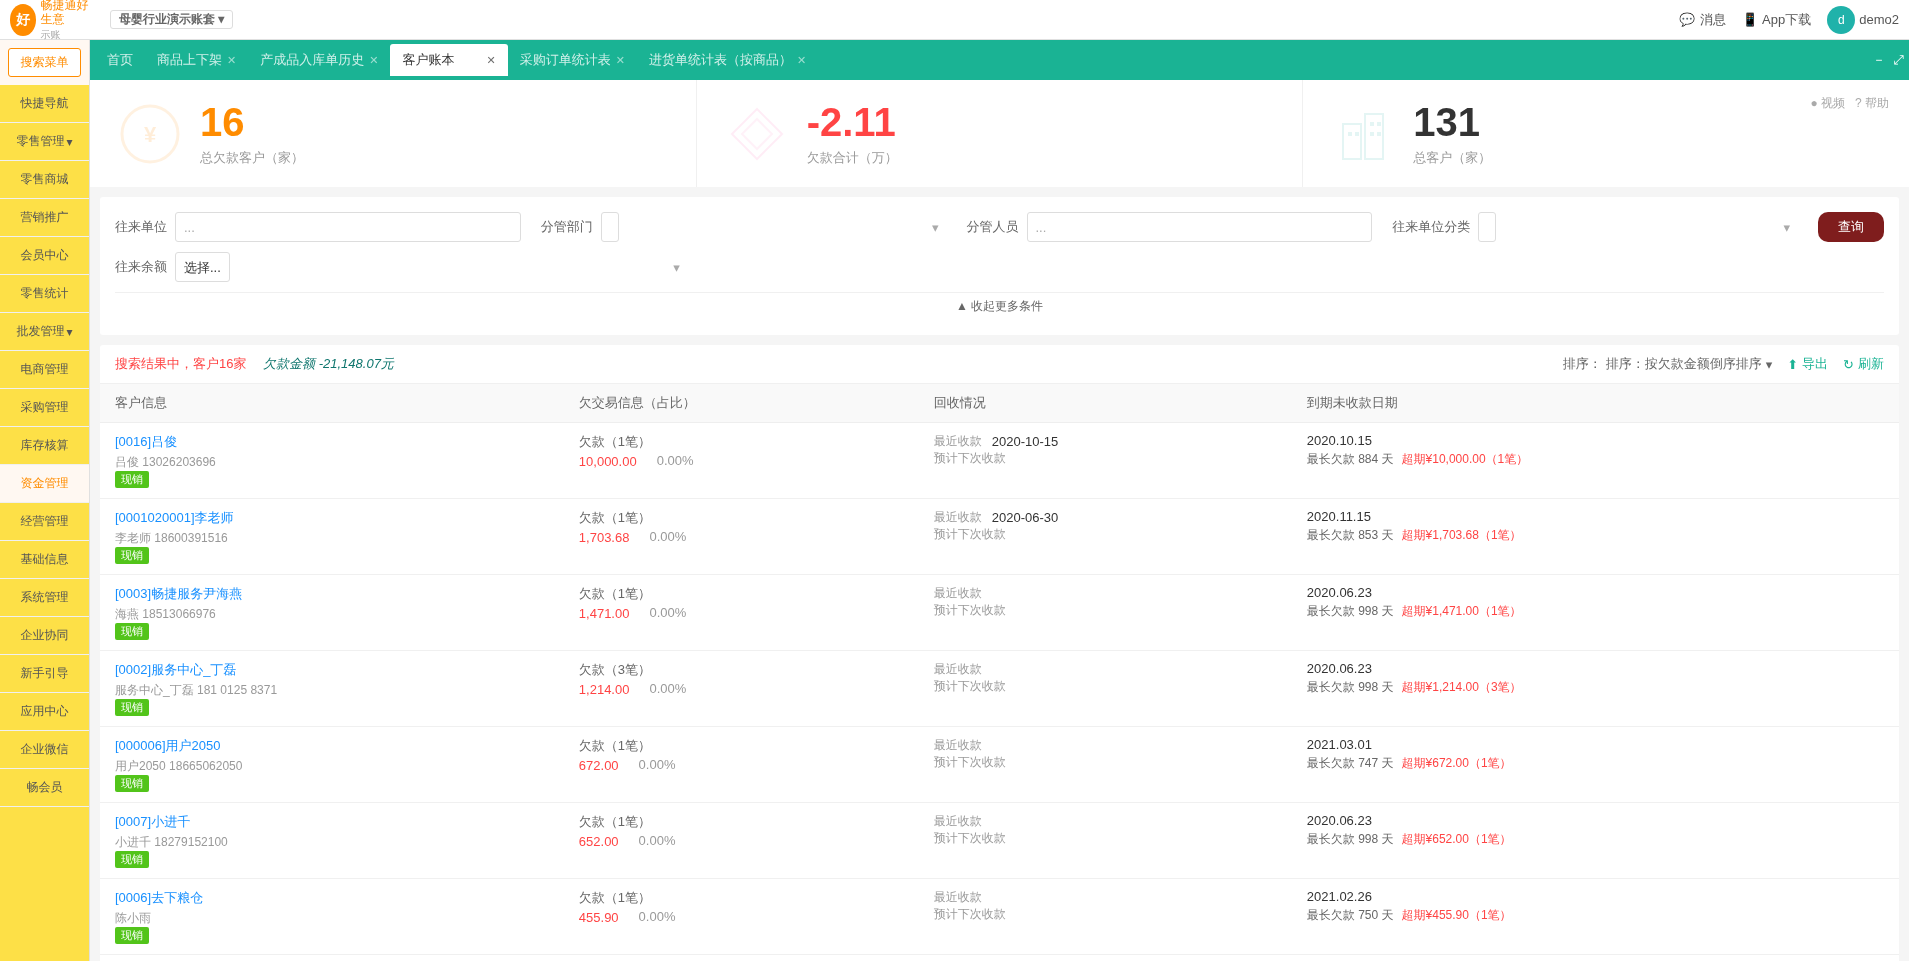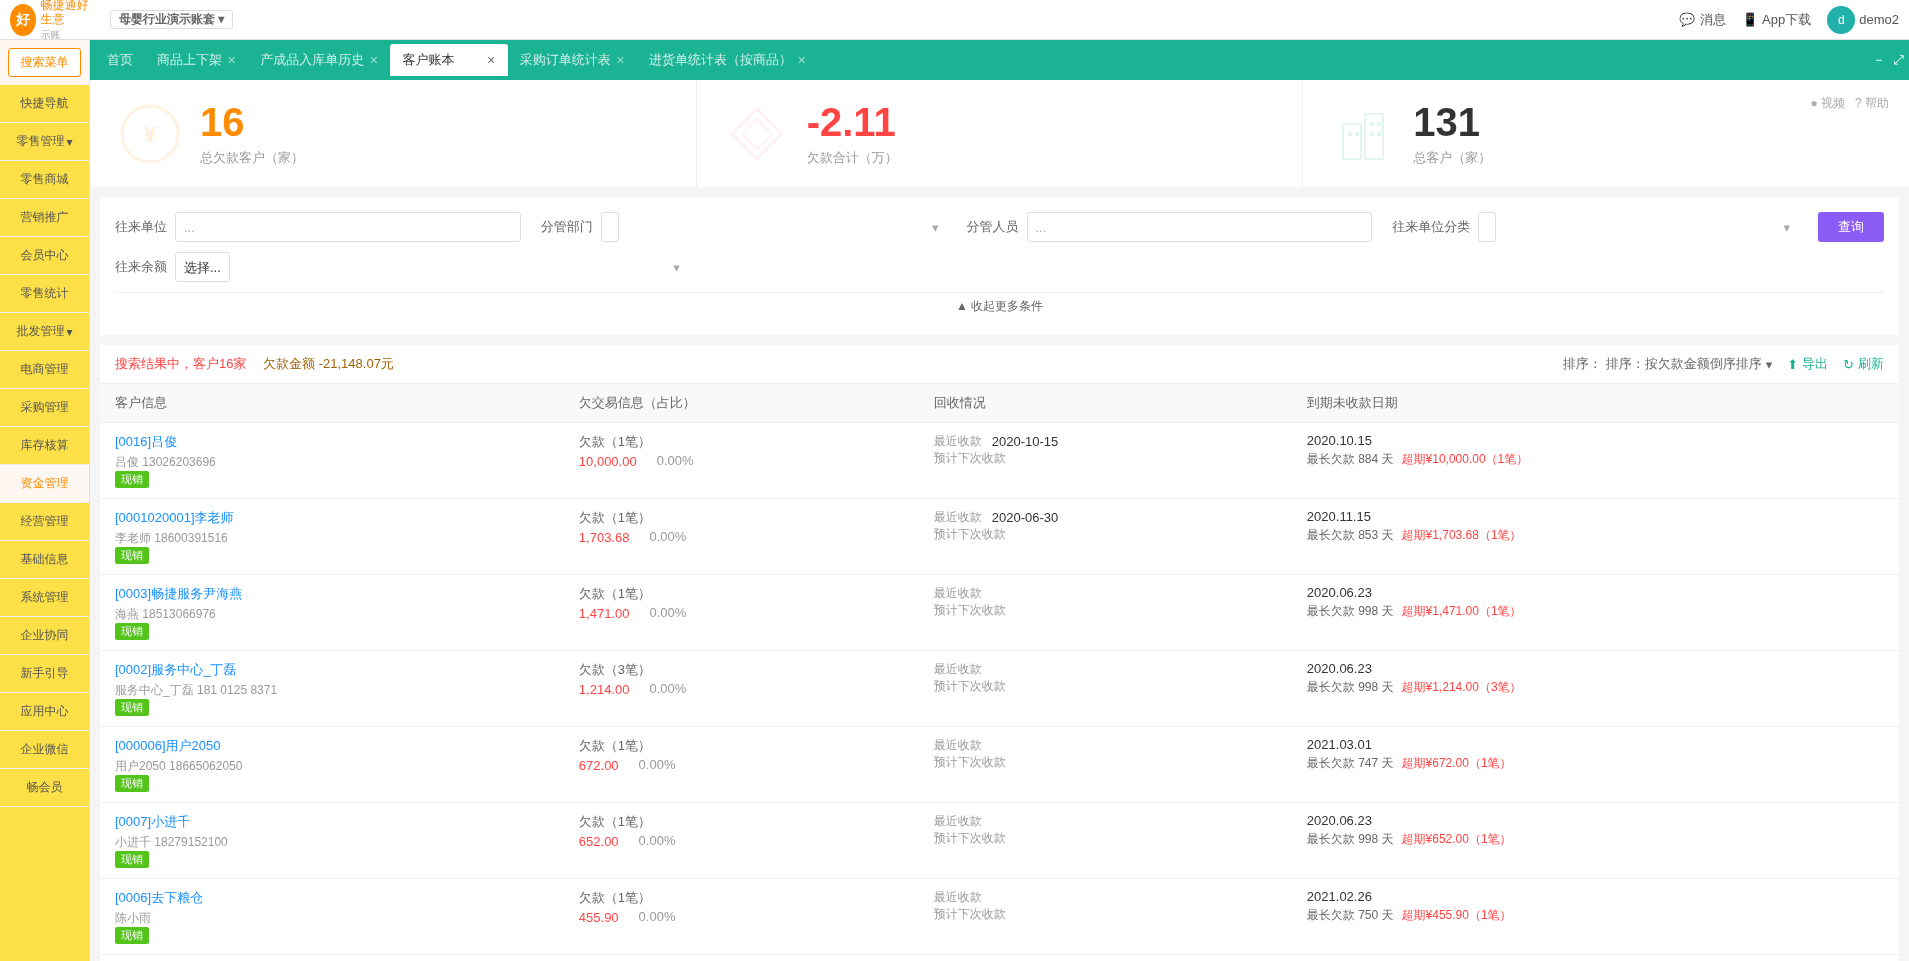--- a/index.html
+++ b/index.html
@@ -58,21 +58,21 @@
     .stat-label { font-size: 13px; color: #999; margin-top: 4px; }
     .stat-top-right { position: absolute; top: 15px; right: 20px; display: flex; gap: 10px; font-size: 12px; color: #aaa; }
 
     
     .filter-section { background: #fff; margin: 10px; padding: 15px; border-radius: 3px; }
     .filter-row { display: flex; align-items: center; gap: 20px; margin-bottom: 10px; }
     .filter-item { display: flex; align-items: center; gap: 8px; flex: 1; }
     .filter-label { color: #666; font-size: 13px; white-space: nowrap; }
     .filter-select { flex: 1; border: 1px solid #ddd; border-radius: 3px; padding: 5px 8px; font-size: 13px; color: #333; height: 30px; background: #fff; appearance: none; cursor: pointer; }
     .filter-input-dots { flex: 1; border: 1px solid #ddd; border-radius: 3px; padding: 5px 8px; font-size: 13px; color: #aaa; height: 30px; display: flex; align-items: center; justify-content: space-between; cursor: pointer; }
-    .search-btn { background: #8b5cf6; color: white; border: none; border-radius: 3px; padding: 6px 20px; cursor: pointer; font-size: 13px; height: 30px; }
+    .search-btn { background: #7f1d1d; color: white; border: none; border-radius: 10px; padding: 6px 20px; cursor: pointer; font-size: 13px; height: 30px; }
     .collapse-row { text-align: center; padding: 5px; cursor: pointer; color: #666; font-size: 12px; border-top: 1px solid #f0f0f0; margin-top: 5px; }
 
     
     .results-section { margin: 0 10px 10px; background: #fff; border-radius: 3px; }
     .results-header { display: flex; align-items: center; justify-content: space-between; padding: 10px 15px; border-bottom: 1px solid #f0f0f0; }
     .results-summary { font-size: 13px; color: #555; }
     .results-summary span { color: #f44; }
     .results-actions { display: flex; align-items: center; gap: 15px; font-size: 13px; color: #666; text-align: center; }
     .sort-select { display: flex; align-items: center; gap: 4px; cursor: pointer; }
     .action-btn { display: flex; align-items: center; gap: 4px; cursor: pointer; color: #1ab394; }
@@ -325,21 +325,21 @@
           <div class="collapse-row">
             <span>▲</span>
             <span>收起更多条件</span>
           </div>
         </div>
 
         <div class="results-section">
           <div class="results-header">
             <div class="results-summary">
               <span>搜索结果中，客户16家</span>　
-              <span style="color:#a16207;">欠款金额 -21,148.07元</span>
+              <span style="color:#0f766e;font-style:italic;">欠款金额 -21,148.07元</span>
             </div>
             <div class="results-actions">
               <div class="sort-select">
                 <span>排序：</span>
                 <span>排序：按欠款金额倒序排序</span>
                 <span>▾</span>
               </div>
               <div class="action-btn">
                 <span>⬆</span>
                 <span>导出</span>

